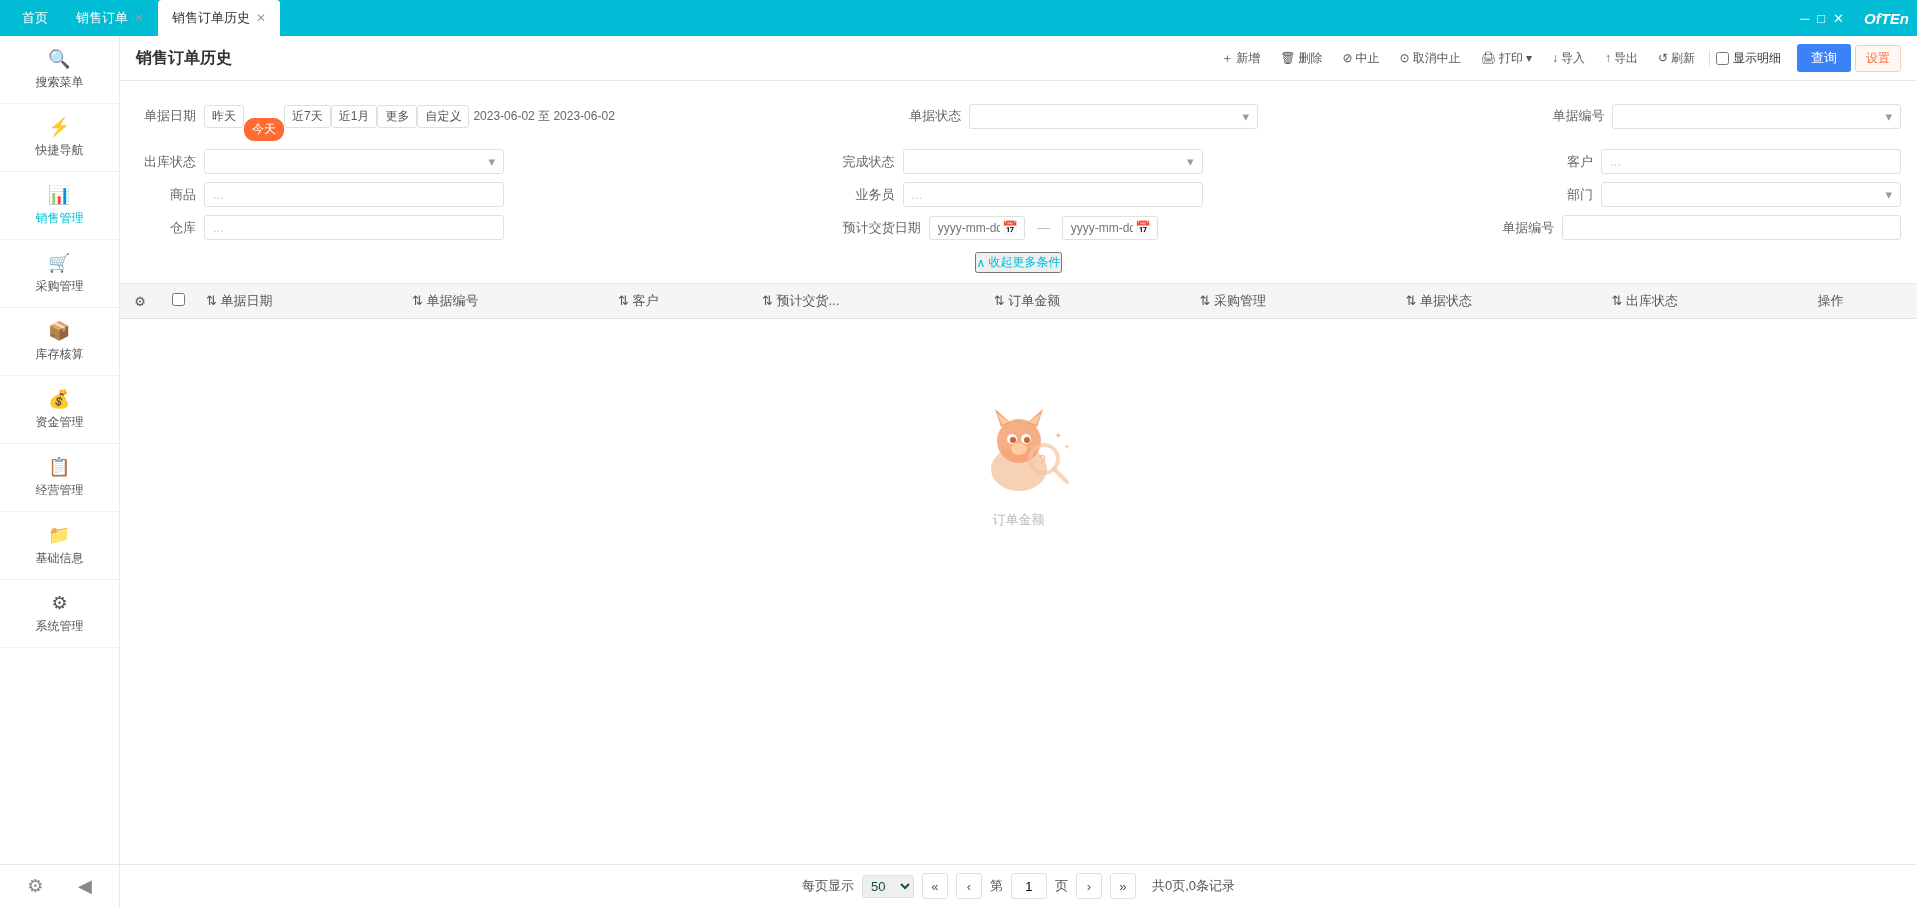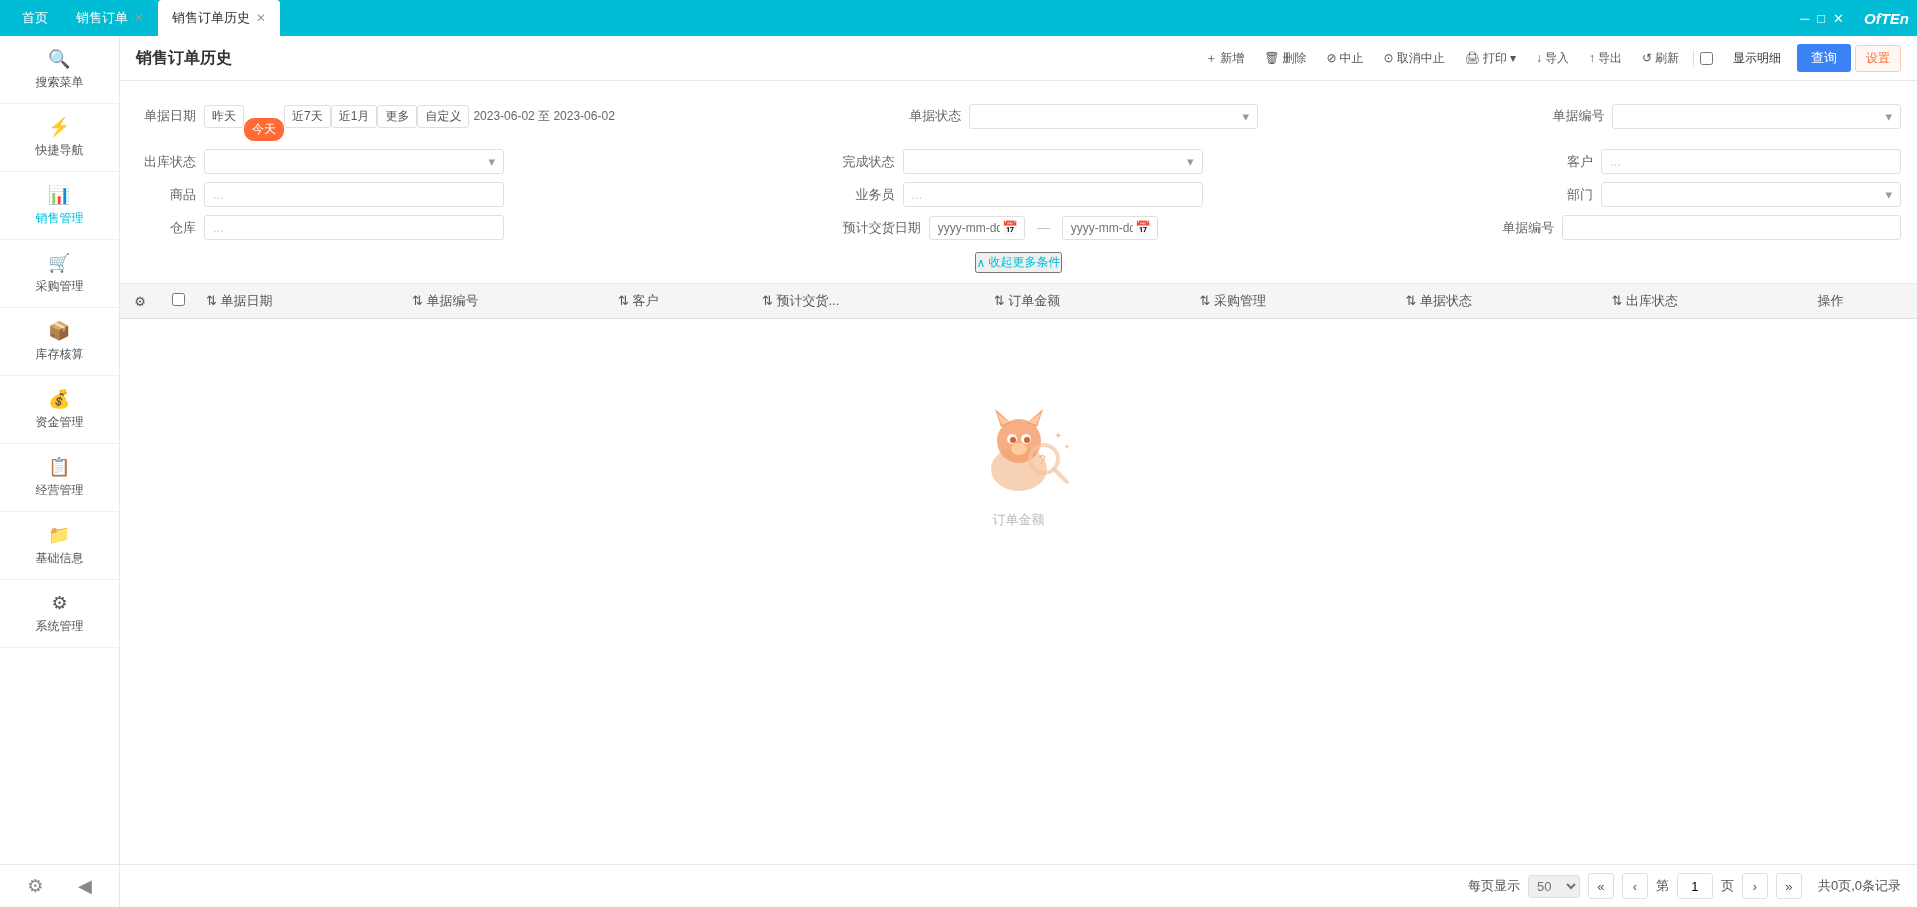--- a/index.html
+++ b/index.html
@@ -127,21 +127,21 @@
     .toolbar-btn-primary {
       background: #ff6b35;
       color: #fff;
       border-radius: 3px;
       padding: 5px 14px;
       font-size: 13px;
       cursor: pointer;
       border: none;
     }
     .toolbar-divider { width: 1px; height: 16px; background: #e0e0e0; margin: 0 2px; }
-    .display-toggle { display: flex; align-items: center; gap: 20px; font-size: 12px; cursor: pointer; }
+    .display-toggle { display: flex; align-items: center; gap: 4px; font-size: 12px; cursor: pointer; }
     .checkbox-small { width: 13px; height: 13px; }
 
     
     .filter-area {
       background: #fff;
       padding: 10px 16px;
       margin: 0;
       border-bottom: 1px solid #e8e8e8;
       flex-shrink: 0;
     }
@@ -292,32 +292,32 @@
       margin-bottom: 12px;
     }
 
     
     .table-footer {
       background: #fff;
       border-top: 1px solid #e8e8e8;
       padding: 8px 16px;
       display: flex;
       align-items: center;
-      justify-content: flex-end;
+      justify-content: center;
       gap: 8px;
       font-size: 13px;
       color: #555;
       flex-shrink: 0;
     }
     .page-size-select {
       border: 1px solid #e0e0e0;
       border-radius: 3px;
       padding: 2px 4px;
       font-size: 13px;
-      color: #737373;
+      color: #14532d;
     }
     .pagination-btn {
       width: 26px;
       height: 26px;
       display: flex;
       align-items: center;
       justify-content: center;
       border: 1px solid #e0e0e0;
       border-radius: 3px;
       cursor: pointer;

